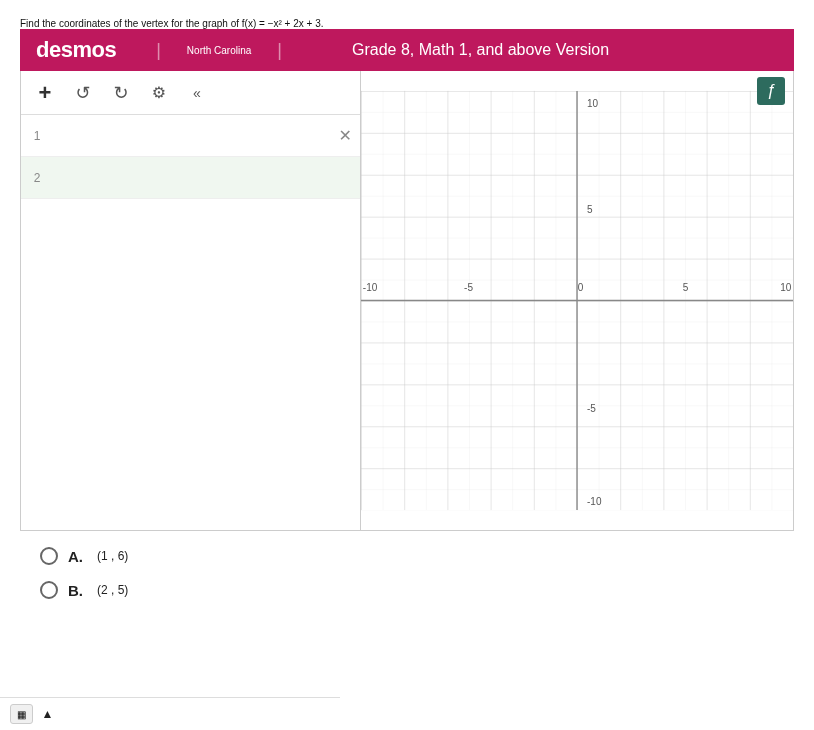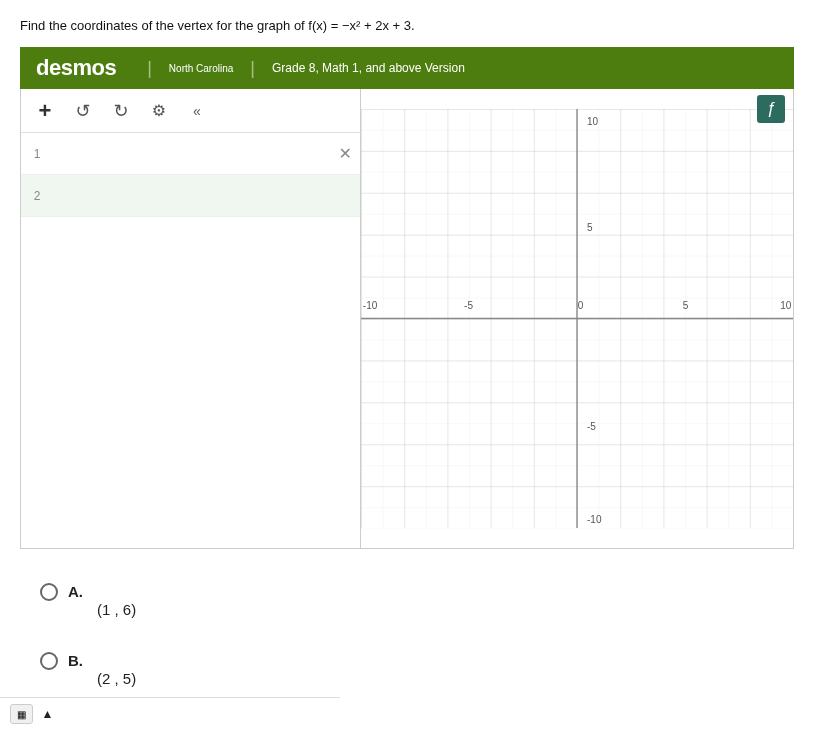--- a/index.html
+++ b/index.html
@@ -6,53 +6,53 @@
     body {
       background: #fff;
       font-family: Arial, sans-serif;
       width: 814px;
       min-height: 730px;
       padding: 18px 20px;
       color: #222;
     }
 
     .question-text {
-      font-size: 13px;
-      margin-bottom: 14px;
+      font-size: 10px;
       color: #111;
     }
 
     .desmos-banner {
-      background: #4d7c0f;
+      background: #be185d;
       color: #fff;
       display: flex;
       align-items: center;
       padding: 8px 16px;
-      gap: 7px;
+      gap: 16px;
       height: 42px;
     }
     .desmos-logo {
       font-size: 22px;
       font-weight: bold;
       letter-spacing: -0.5px;
       color: #fff;
       margin-right: 14px;
     }
     .banner-sep {
       color: rgba(255,255,255,0.5);
       margin: 0 10px;
       font-size: 18px;
     }
     .banner-region {
       font-size: 10px;
       color: #fff;
     }
     .banner-version {
-      font-size: 12px;
-      color: #fff;
+      font-size: 16px;
+      color: #fff;
+      margin-left: 44px;
     }
 
     .main-area {
       display: flex;
       border: 1px solid #ccc;
       border-top: none;
     }
 
     
     .left-panel {
@@ -176,22 +176,21 @@
       flex-shrink: 0;
     }
 
     .option-label {
       font-size: 15px;
       font-weight: bold;
       margin-right: 4px;
     }
 
     .option-value {
-      font-size: 15px;
-      margin-top: 36px;
+      font-size: 12px;
     }
 
     .function-btn {
       position: absolute;
       top: 6px;
       right: 8px;
       background: #2d6b5e;
       color: #fff;
       border: none;
       border-radius: 3px;

